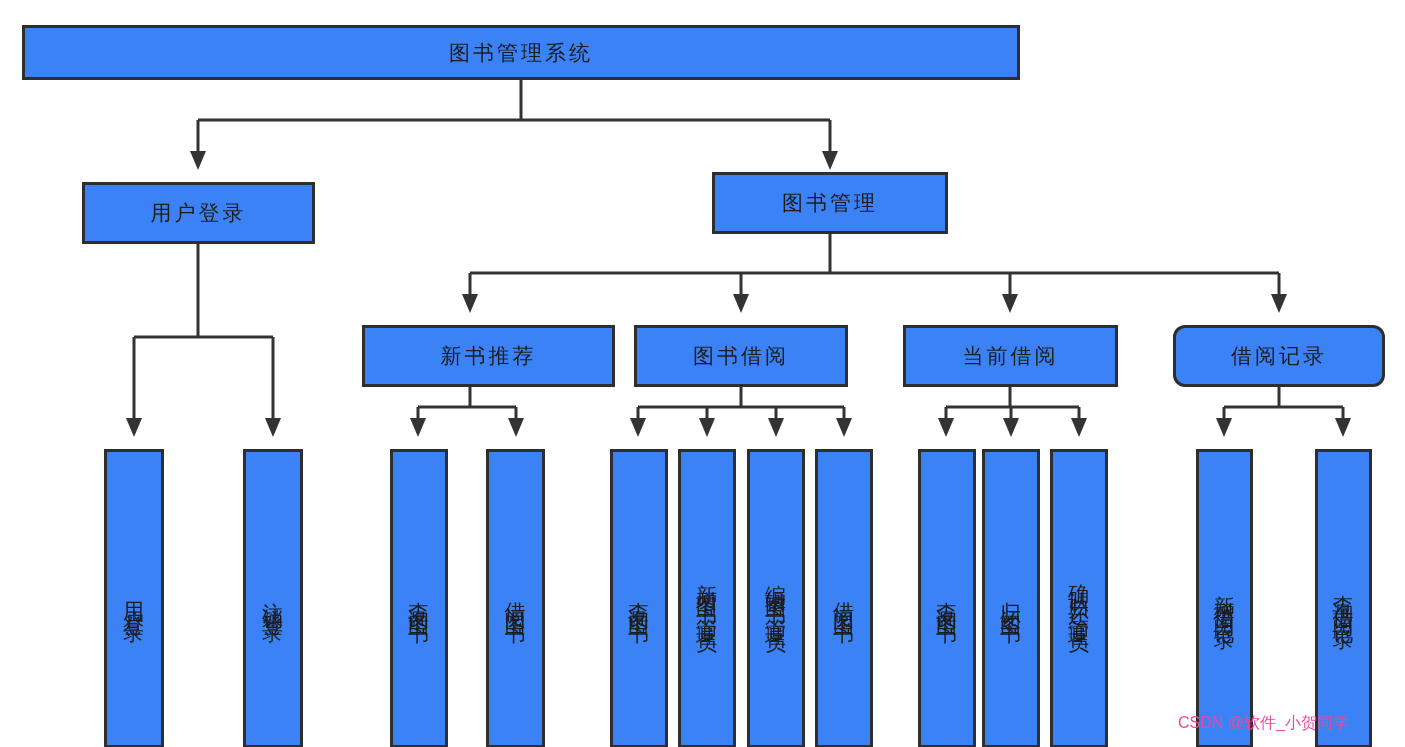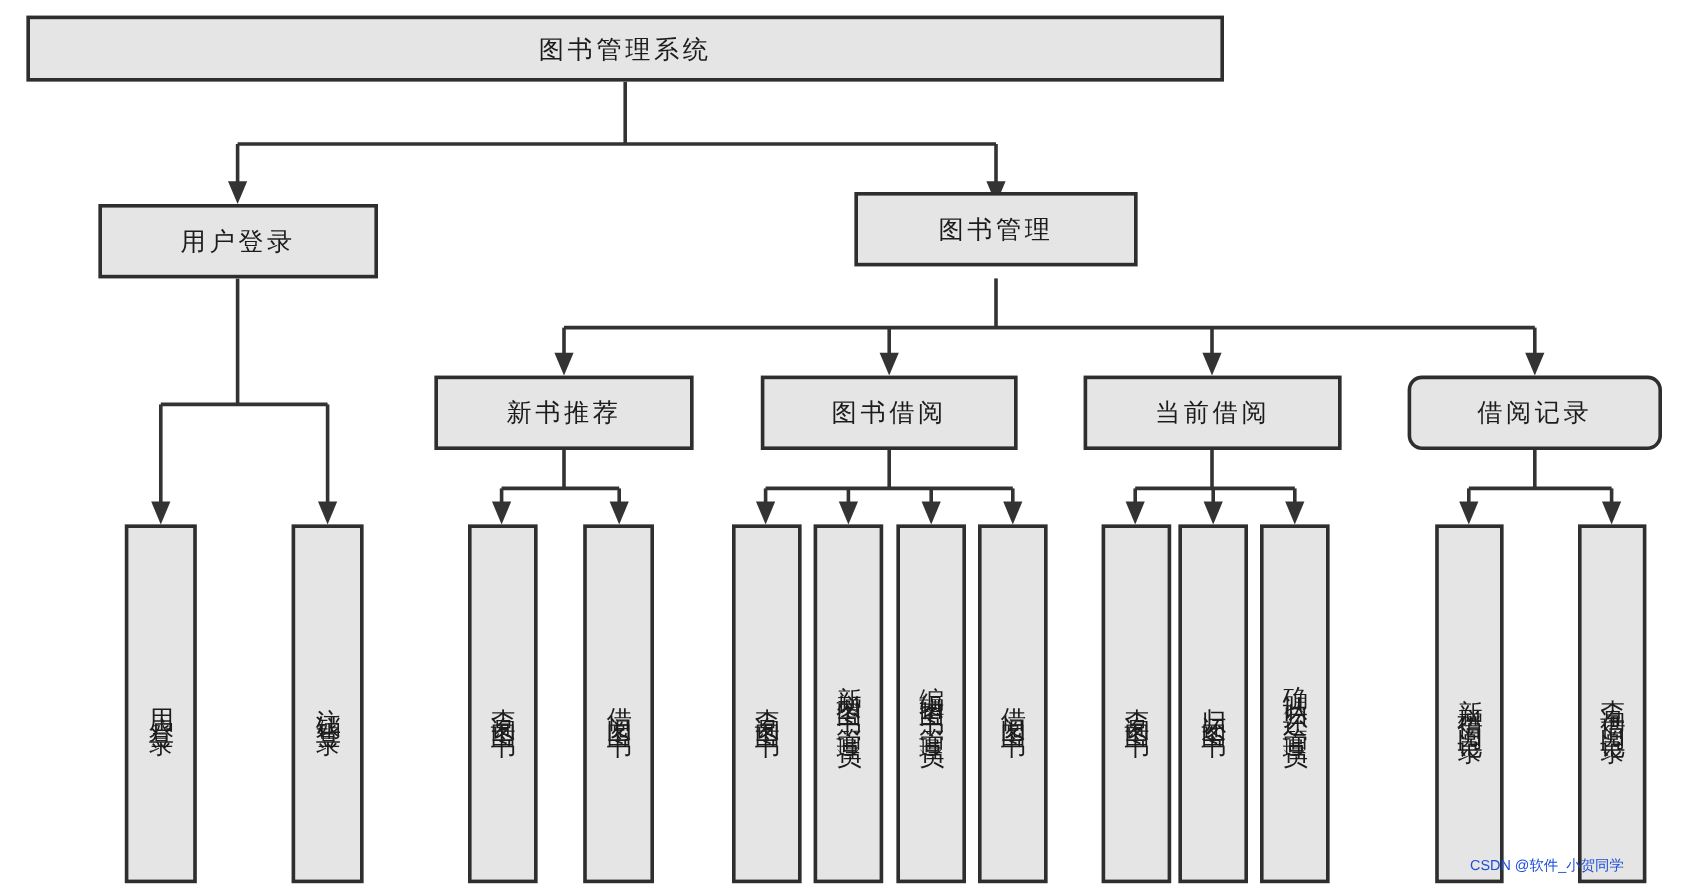--- a/index.html
+++ b/index.html
@@ -9,50 +9,50 @@
     height: 747px;
     background: #ffffff;
     overflow: hidden;
     font-family: "Liberation Sans", sans-serif;
     color: #1c1c1c;
   }
   #wires { position: absolute; left: 0; top: 0; z-index: 1; }
   .box {
     position: absolute;
     box-sizing: border-box;
-    background: #e5e5e5;
+    background: #3b82f6;
     border: 3px solid #2e2e2e;
     display: flex;
     align-items: center;
     justify-content: center;
     z-index: 2;
+    margin-top: 12px;
   }
   .hlabel {
     font-size: 21px;
     letter-spacing: 3px;
     white-space: nowrap;
   }
   .vtext {
     writing-mode: vertical-lr;
     text-orientation: mixed;
     font-size: 21px;
     letter-spacing: 7px;
     line-height: 1.1;
     max-height: 284px;
   }
   #watermark {
     position: absolute;
     left: 1178px;
     top: 713px;
     z-index: 5;
-    font-size: 12px;
-    color: #1d4ed8;
+    font-size: 16px;
+    color: #ec4899;
     white-space: nowrap;
     pointer-events: none;
-    margin-left: 47px;
   }
 </style>
 </head>
 <body>
 
 <div id="stage">
 
   <svg id="wires" width="1405" height="747" viewBox="0 0 1405 747">
     <g stroke="#333333" stroke-width="3" fill="none">
 
@@ -140,21 +140,21 @@
     <span class="hlabel">图书管理系统</span>
   </div>
 
   <div class="box" style="left:82px; top:170px; width:233px; height:62px;">
     <span class="hlabel">用户登录</span>
   </div>
   <div class="box" style="left:712px; top:160px; width:236px; height:62px;">
     <span class="hlabel">图书管理</span>
   </div>
 
-  <div class="box" style="left:362px; top:313px; width:216px; height:62px;">
+  <div class="box" style="left:362px; top:313px; width:253px; height:62px;">
     <span class="hlabel">新书推荐</span>
   </div>
   <div class="box" style="left:903px; top:313px; width:215px; height:62px;">
     <span class="hlabel">当前借阅</span>
   </div>
   <div class="box" style="left:634px; top:313px; width:214px; height:62px;">
     <span class="hlabel">图书借阅</span>
   </div>
   <div class="box" style="left:1173px; top:313px; width:212px; height:62px;border-radius:12px;">
     <span class="hlabel">借阅记录</span>

